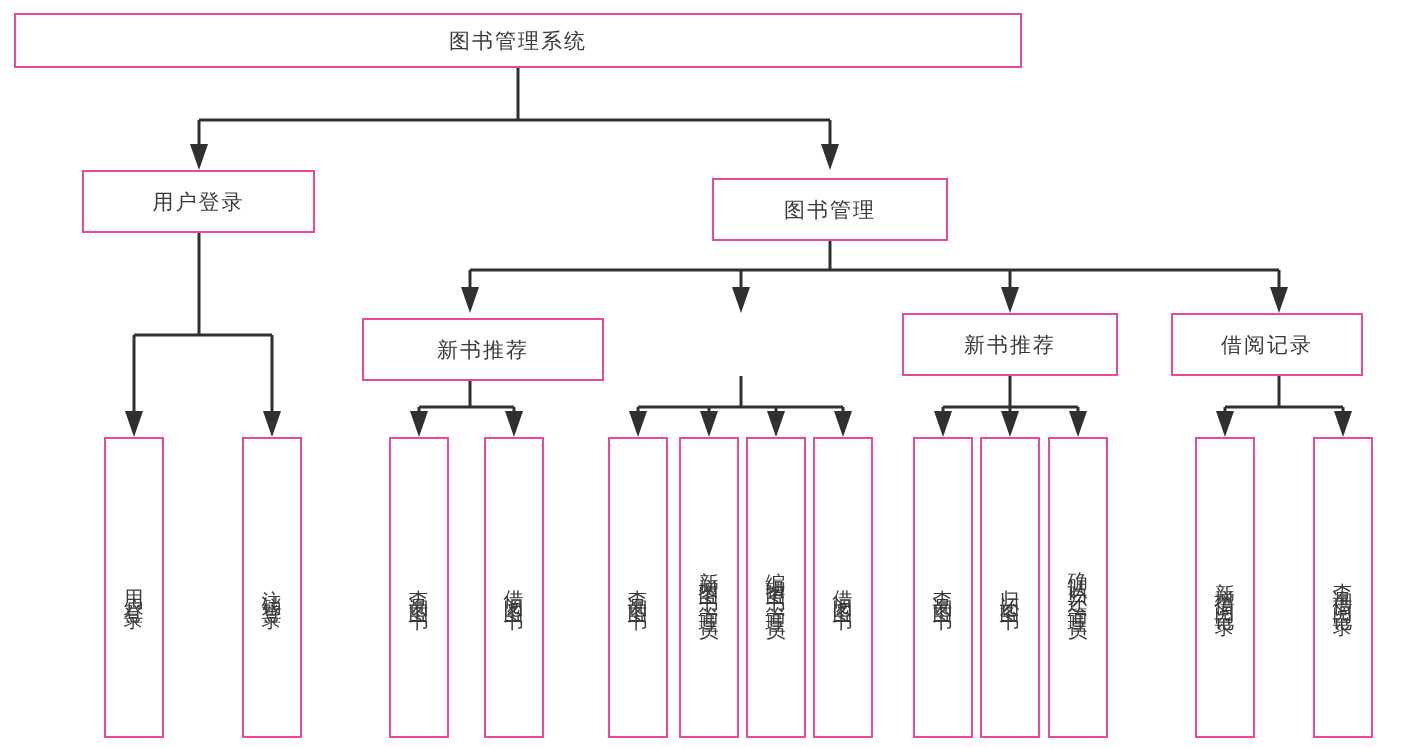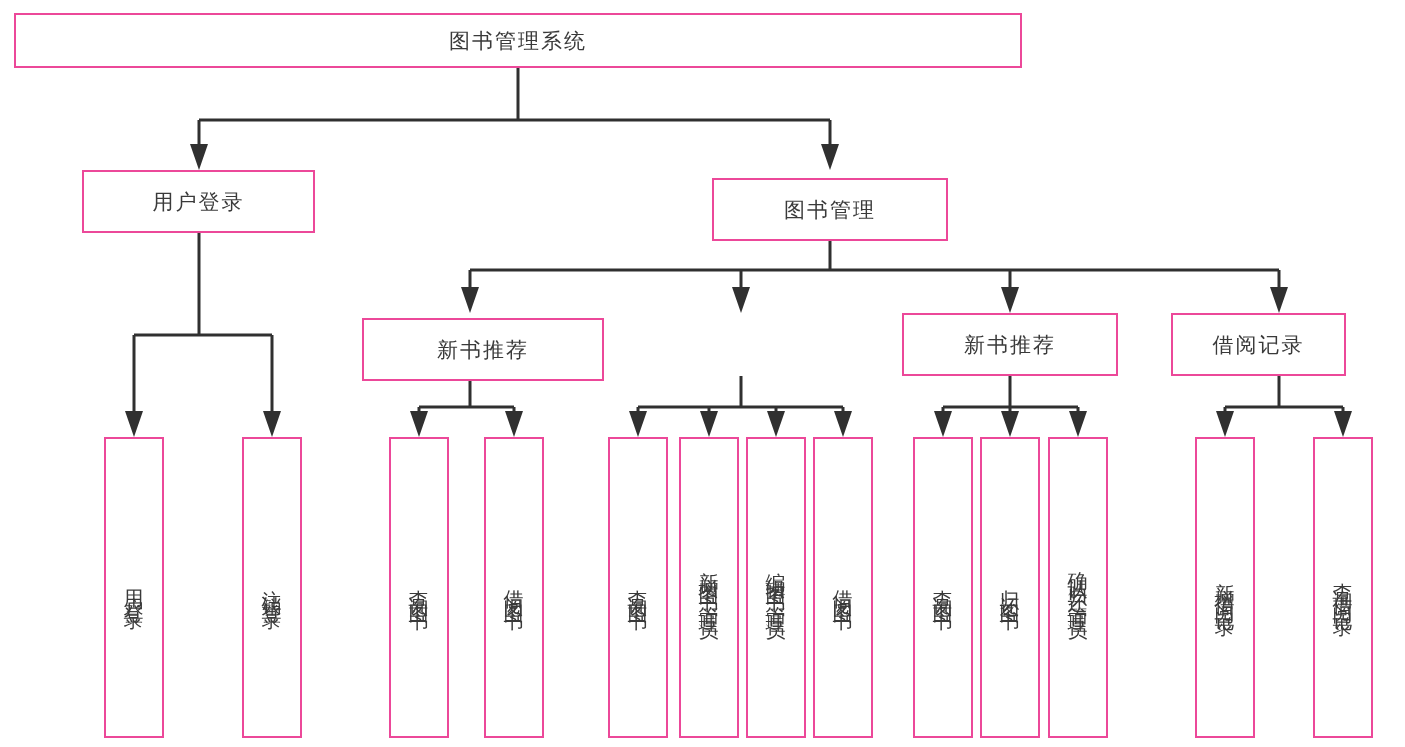--- a/index.html
+++ b/index.html
@@ -90,21 +90,21 @@
   <div class="box hbox" style="left:712px;top:178px;width:236px;height:63px">
     <span>图书管理</span>
   </div>
 
   <div class="box hbox" style="left:362px;top:318px;width:242px;height:63px">
     <span>新书推荐</span>
   </div>
   <div class="box hbox" style="left:902px;top:313px;width:216px;height:63px">
     <span>新书推荐</span>
   </div>
-  <div class="box hbox" style="left:1171px;top:313px;width:175px;height:63px">
+  <div class="box hbox" style="left:1171px;top:313px;width:192px;height:63px">
     <span>借阅记录</span>
   </div>
 
   <div class="box vbox" style="left:104px;top:437px;width:60px;height:301px">
     <span>用户登录</span>
   </div>
   <div class="box vbox" style="left:242px;top:437px;width:60px;height:301px">
     <span>注销登录</span>
   </div>
 

